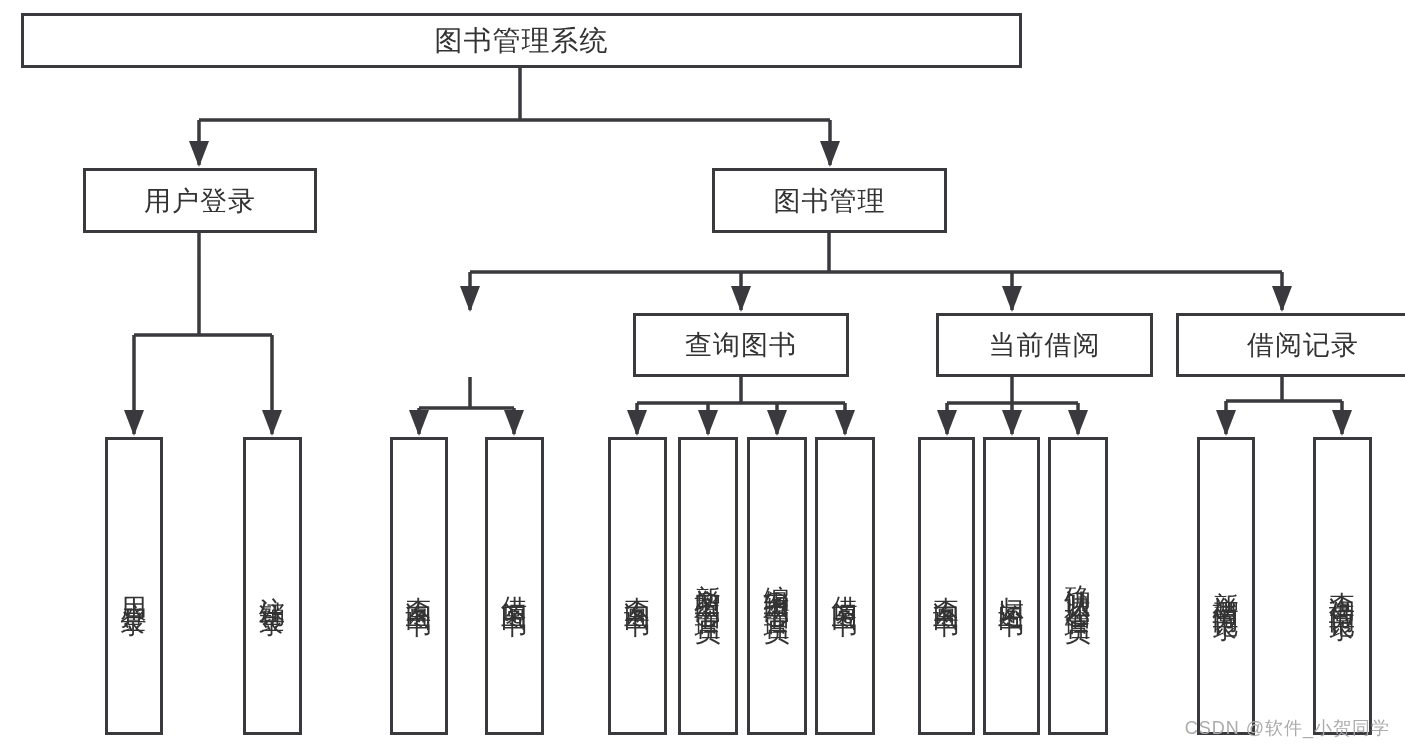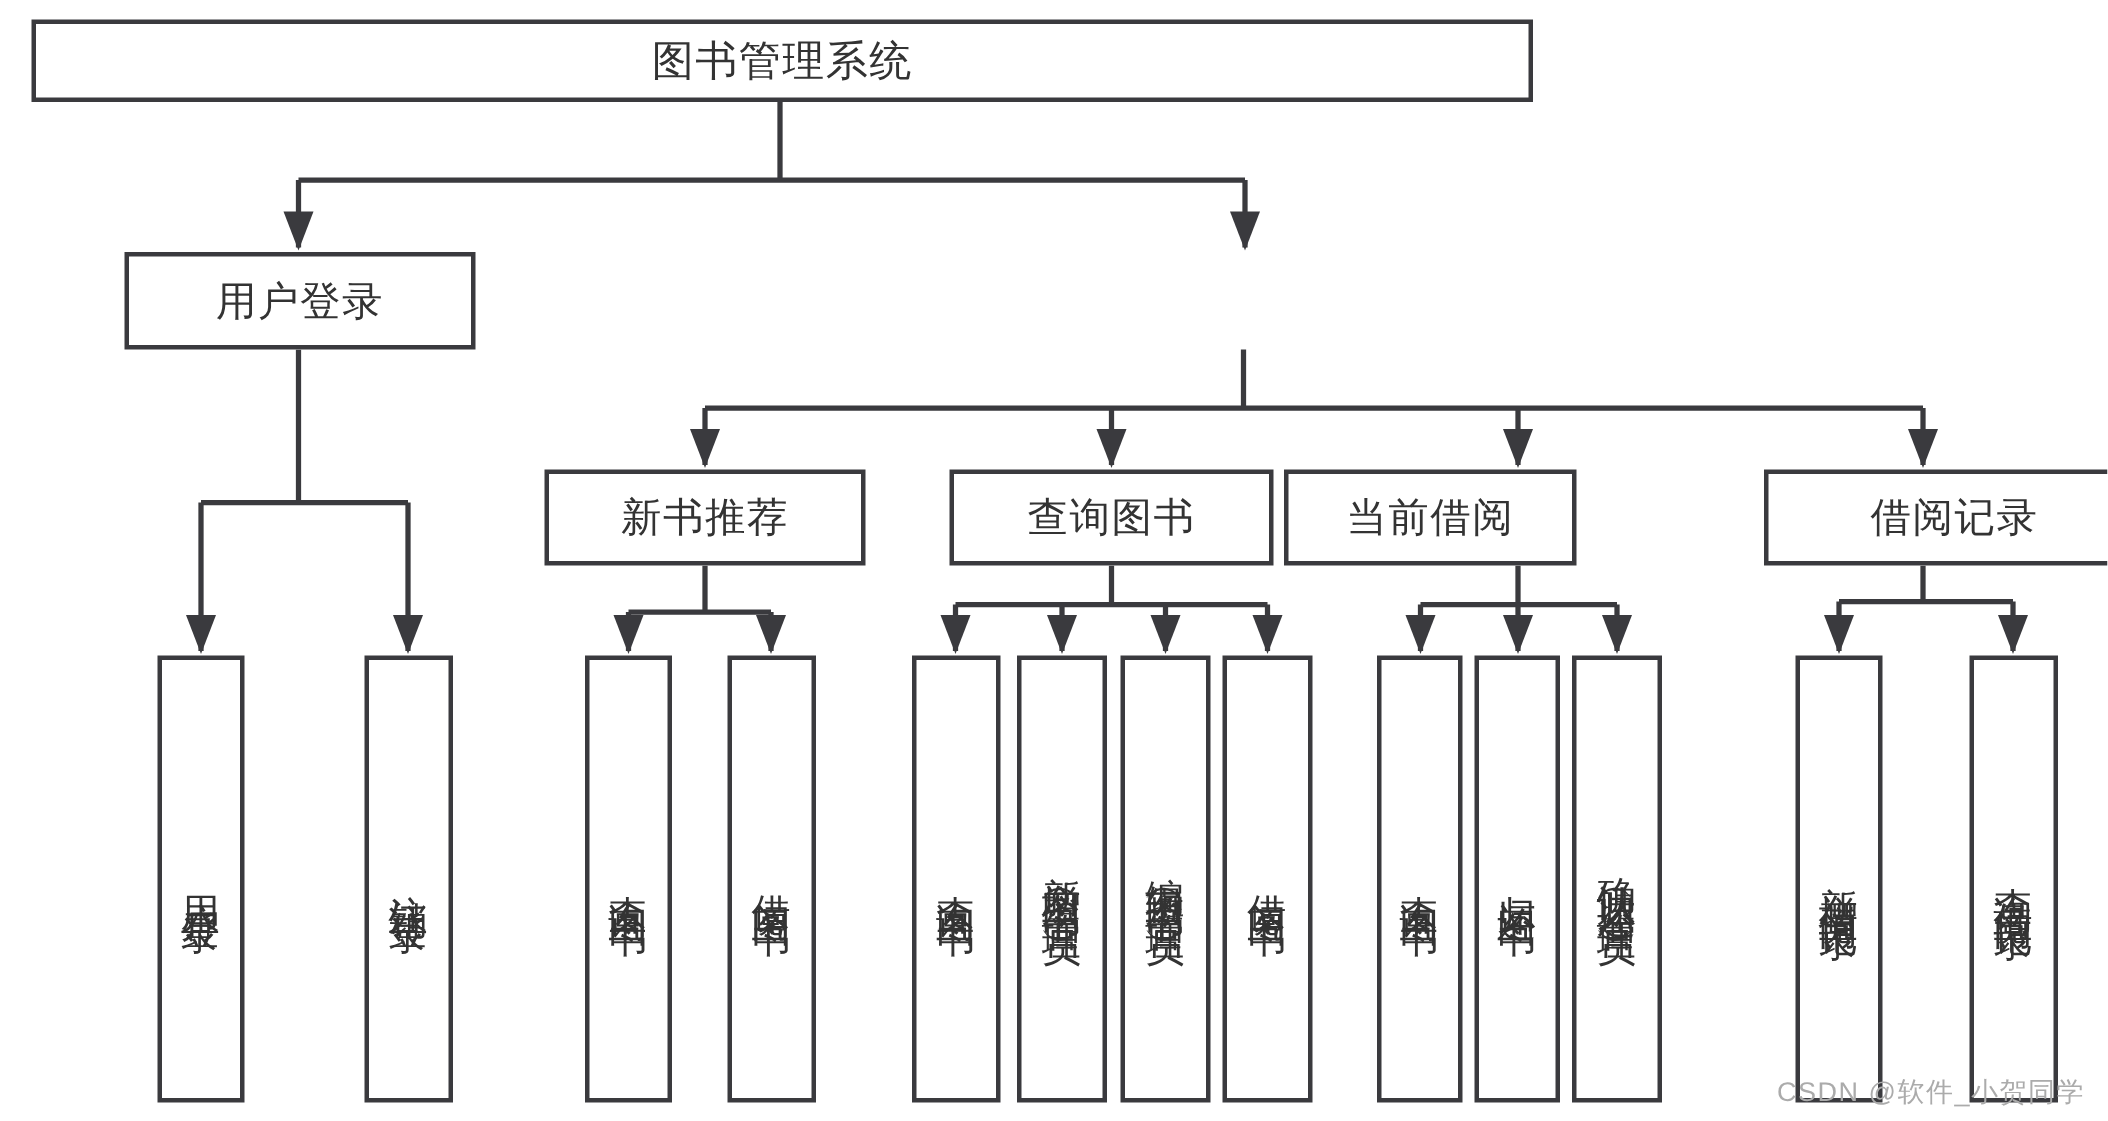--- a/index.html
+++ b/index.html
@@ -90,24 +90,24 @@
     <polygon points="937,410 957,410 947,436"></polygon>
     <polygon points="1002,410 1022,410 1012,436"></polygon>
     <polygon points="1068,410 1088,410 1078,436"></polygon>
     <polygon points="1216,410 1236,410 1226,436"></polygon>
     <polygon points="1332,410 1352,410 1342,436"></polygon>
   </svg>
 
   <div class="box h root" style="left:21px;top:13px;width:1001px;height:55px">图书管理系统</div>
 
   <div class="box h" style="left:83px;top:168px;width:234px;height:65px">用户登录</div>
+  <div class="box h" style="left:712px;top:168px;width:235px;height:65px">图书管理</div>
 
-  <div class="box h" style="left:363px;top:313px;width:214px;height:64px">新书推荐</div>
   <div class="box h" style="left:633px;top:313px;width:216px;height:64px">查询图书</div>
-  <div class="box h" style="left:856px;top:313px;width:195px;height:64px">当前借阅</div>
+  <div class="box h" style="left:936px;top:313px;width:217px;height:64px">当前借阅</div>
   <div class="box h" style="left:1176px;top:313px;width:254px;height:64px">借阅记录</div>
 
   <div class="box v" style="left:105px;top:437px;width:58px;height:298px">用户登录</div>
   <div class="box v" style="left:243px;top:437px;width:59px;height:298px">注销登录</div>
 
   <div class="box v" style="left:390px;top:437px;width:58px;height:298px">查询图书</div>
   <div class="box v" style="left:485px;top:437px;width:59px;height:298px">借阅图书</div>
 
   <div class="box v" style="left:608px;top:437px;width:59px;height:298px">查询图书</div>
   <div class="box v" style="left:678px;top:437px;width:60px;height:298px">新增图书（管理员）</div>

